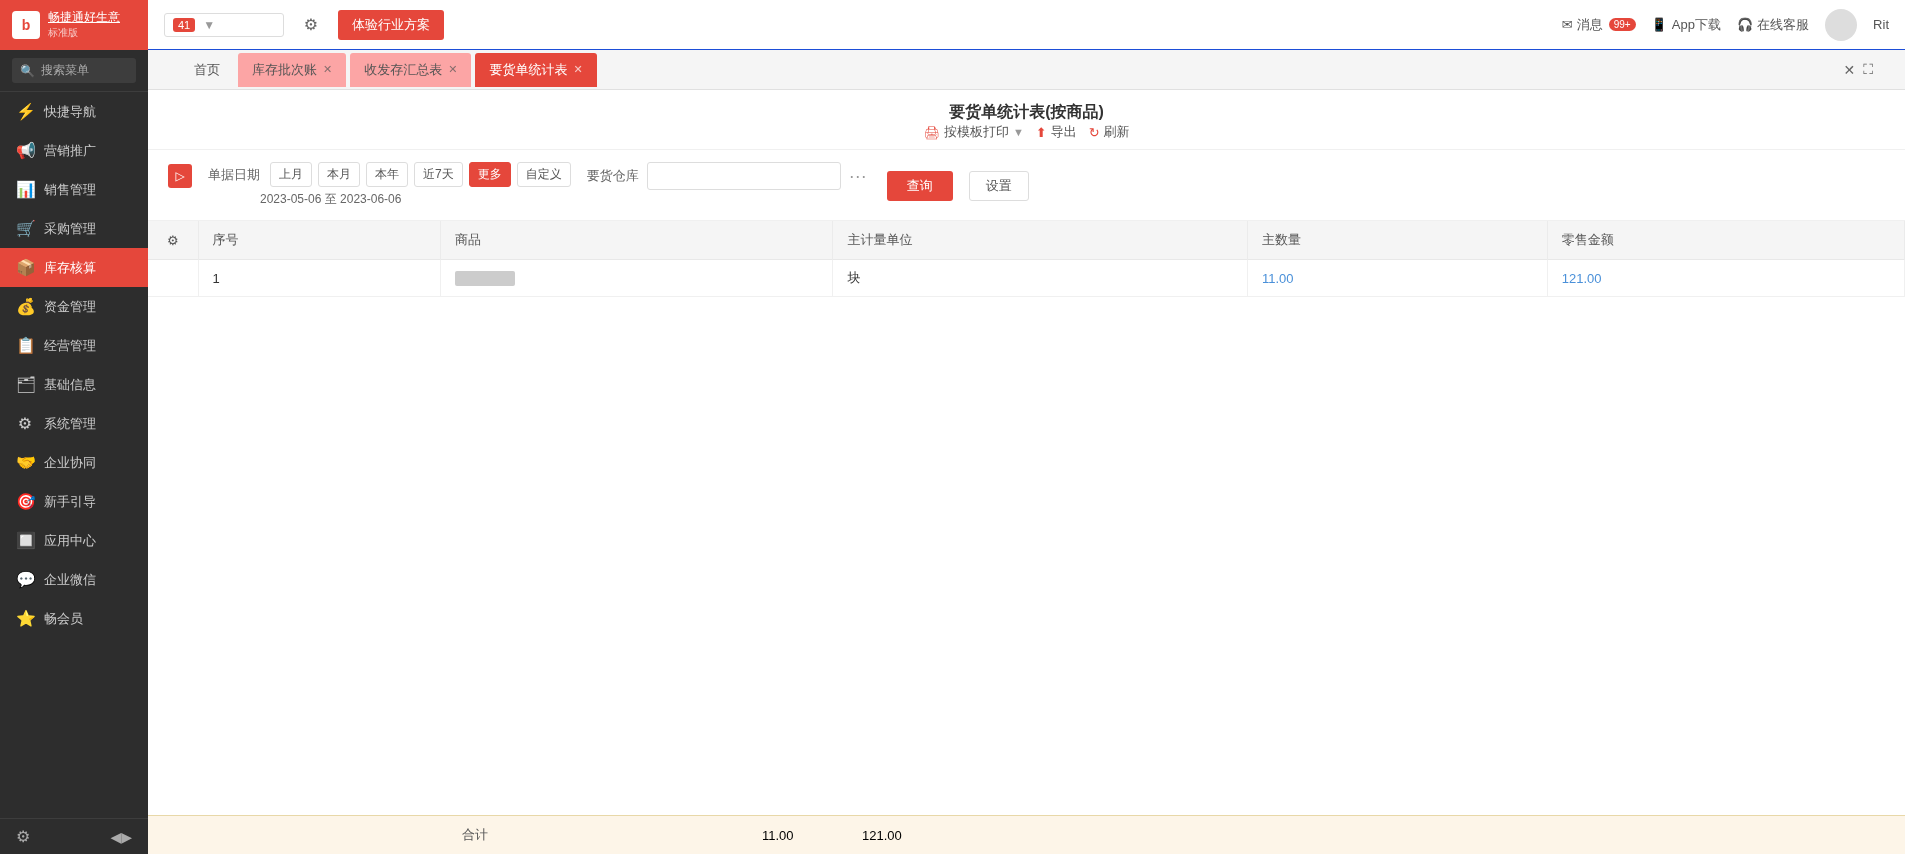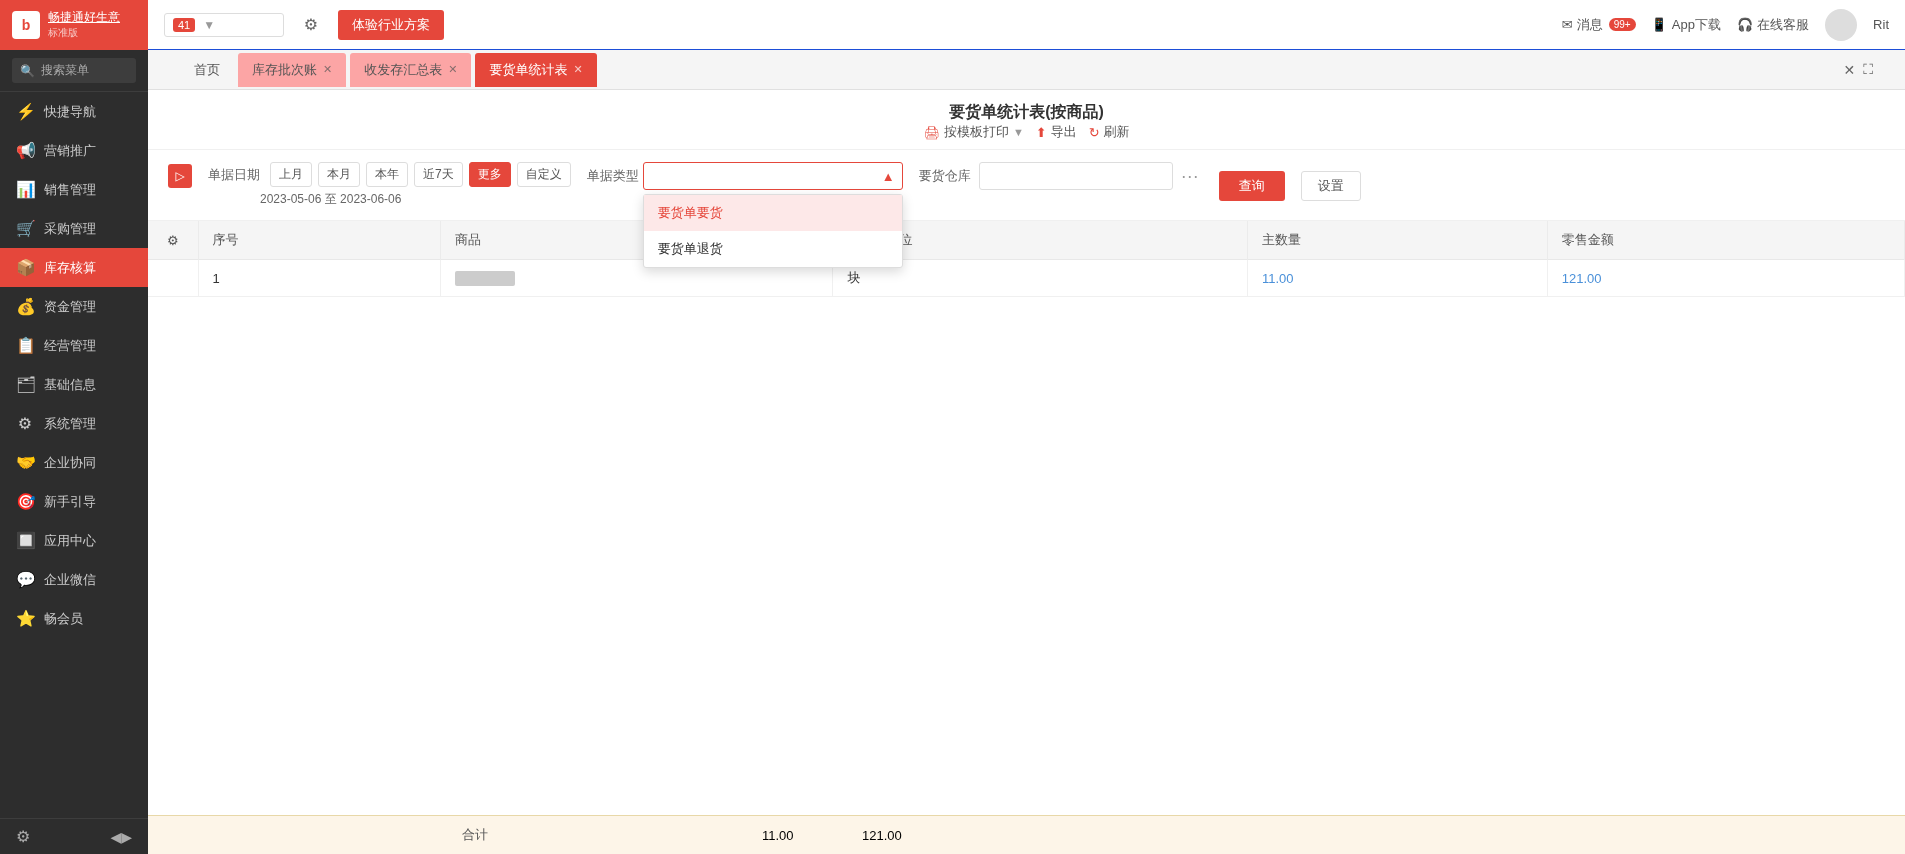--- a/index.html
+++ b/index.html
@@ -612,40 +612,20 @@
           <button class="date-btn">本年</button>
           <button class="date-btn">近7天</button>
           <button class="date-btn more">更多</button>
           <button class="date-btn">自定义</button>
         </div>
         <div class="filter-row">
           <span style="font-size:12px;color:#666;margin-left:52px;">2023-05-06 至 2023-06-06</span>
         </div>
       </div>
 
-      <div class="filter-type-group">
-        <div class="filter-type-row">
-          <span class="filter-label">单据类型</span>
-          <div class="filter-select-wrapper">
-            <div class="filter-select" style="display:flex;align-items:center;border:1px solid #e5473b;padding:0 28px 0 8px;min-width:260px;height:28px;background:#fff;cursor:pointer;border-radius:3px;position:relative;">
-              <span style="color:#333;font-size:13px;"></span>
-            </div>
-            <span class="chevron" style="color:#e5473b;">▲</span>
-
-            <div class="dropdown-overlay">
-              <div class="dropdown-item selected">
-                <span>要货单要货</span>
-              </div>
-              <div class="dropdown-item">
-                <span>要货单退货</span>
-              </div>
-            </div>
-          </div>
-        </div>
-      </div>
 
       <div class="warehouse-group">
         <div class="warehouse-row">
           <span class="filter-label">要货仓库</span>
           <input class="warehouse-input" type="text" style="">
           <button class="more-btn">···</button>
         </div>
       </div>
 
       <button class="query-btn">查询</button>

